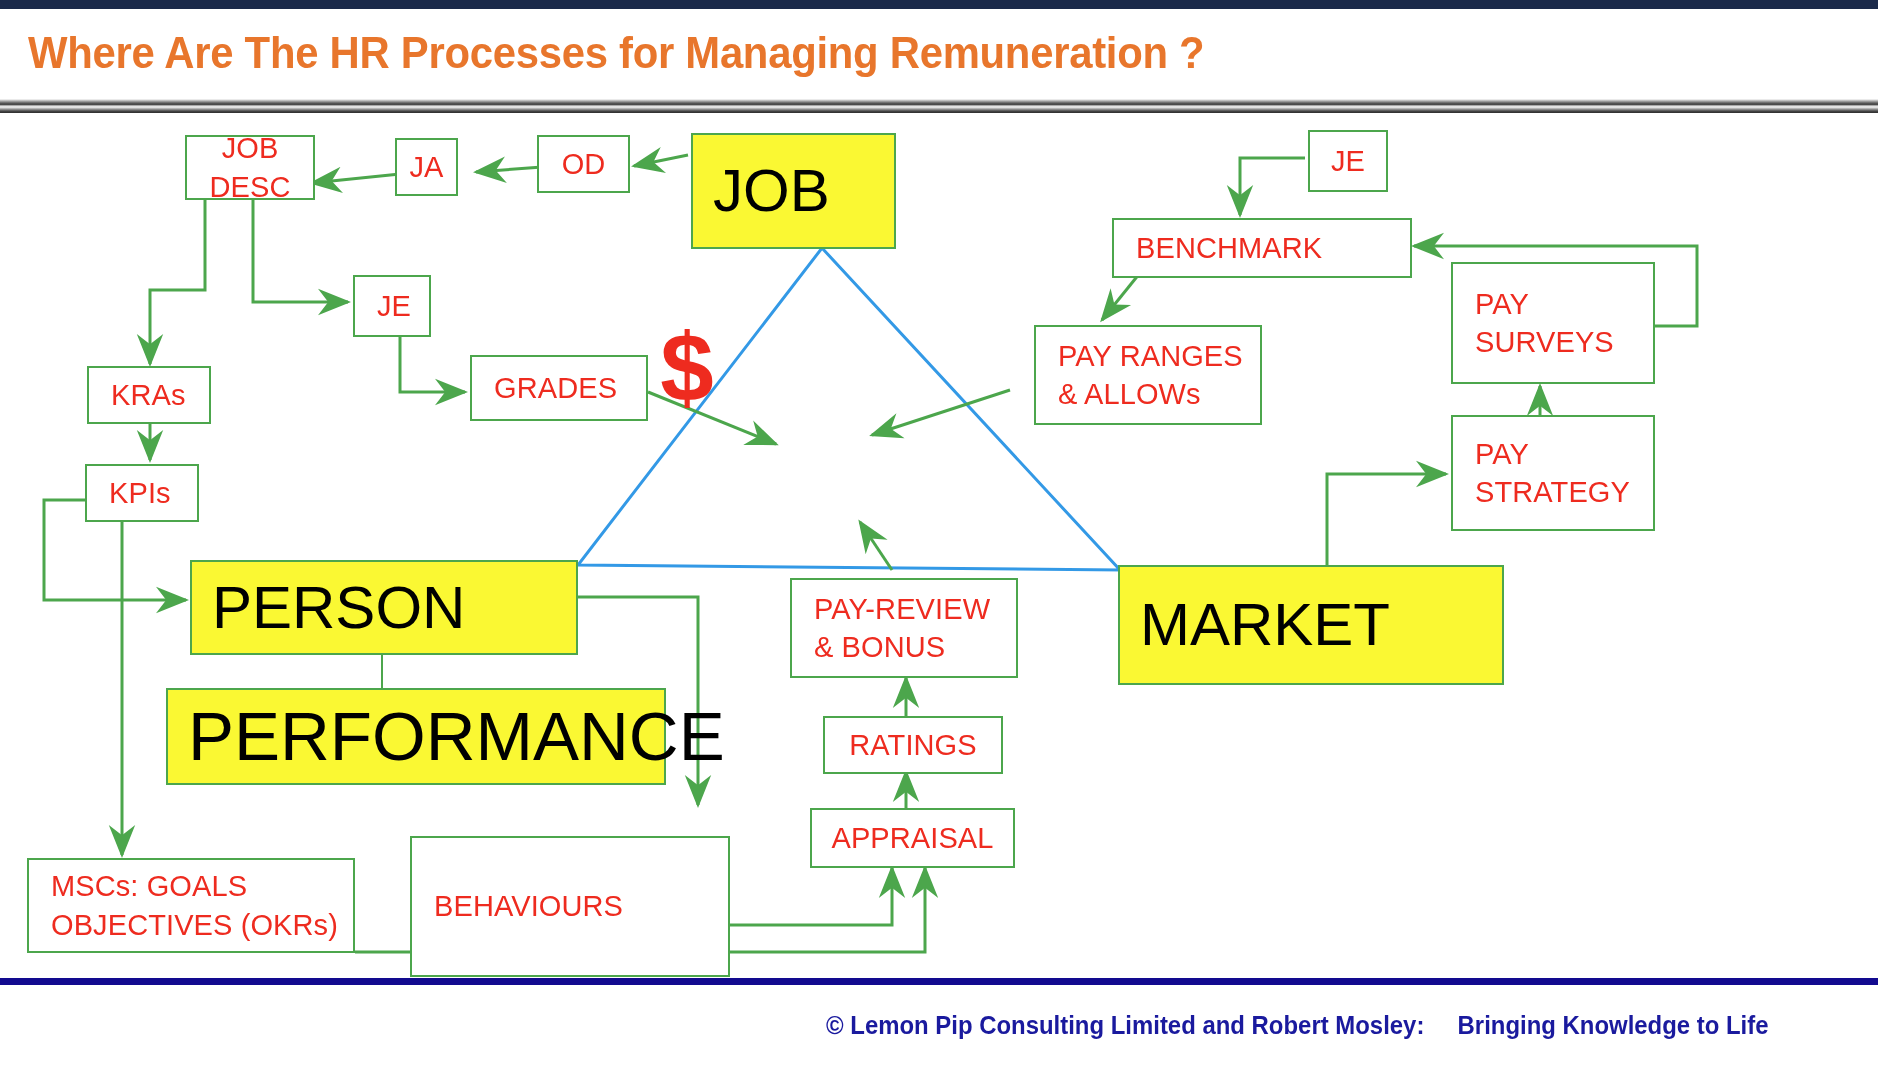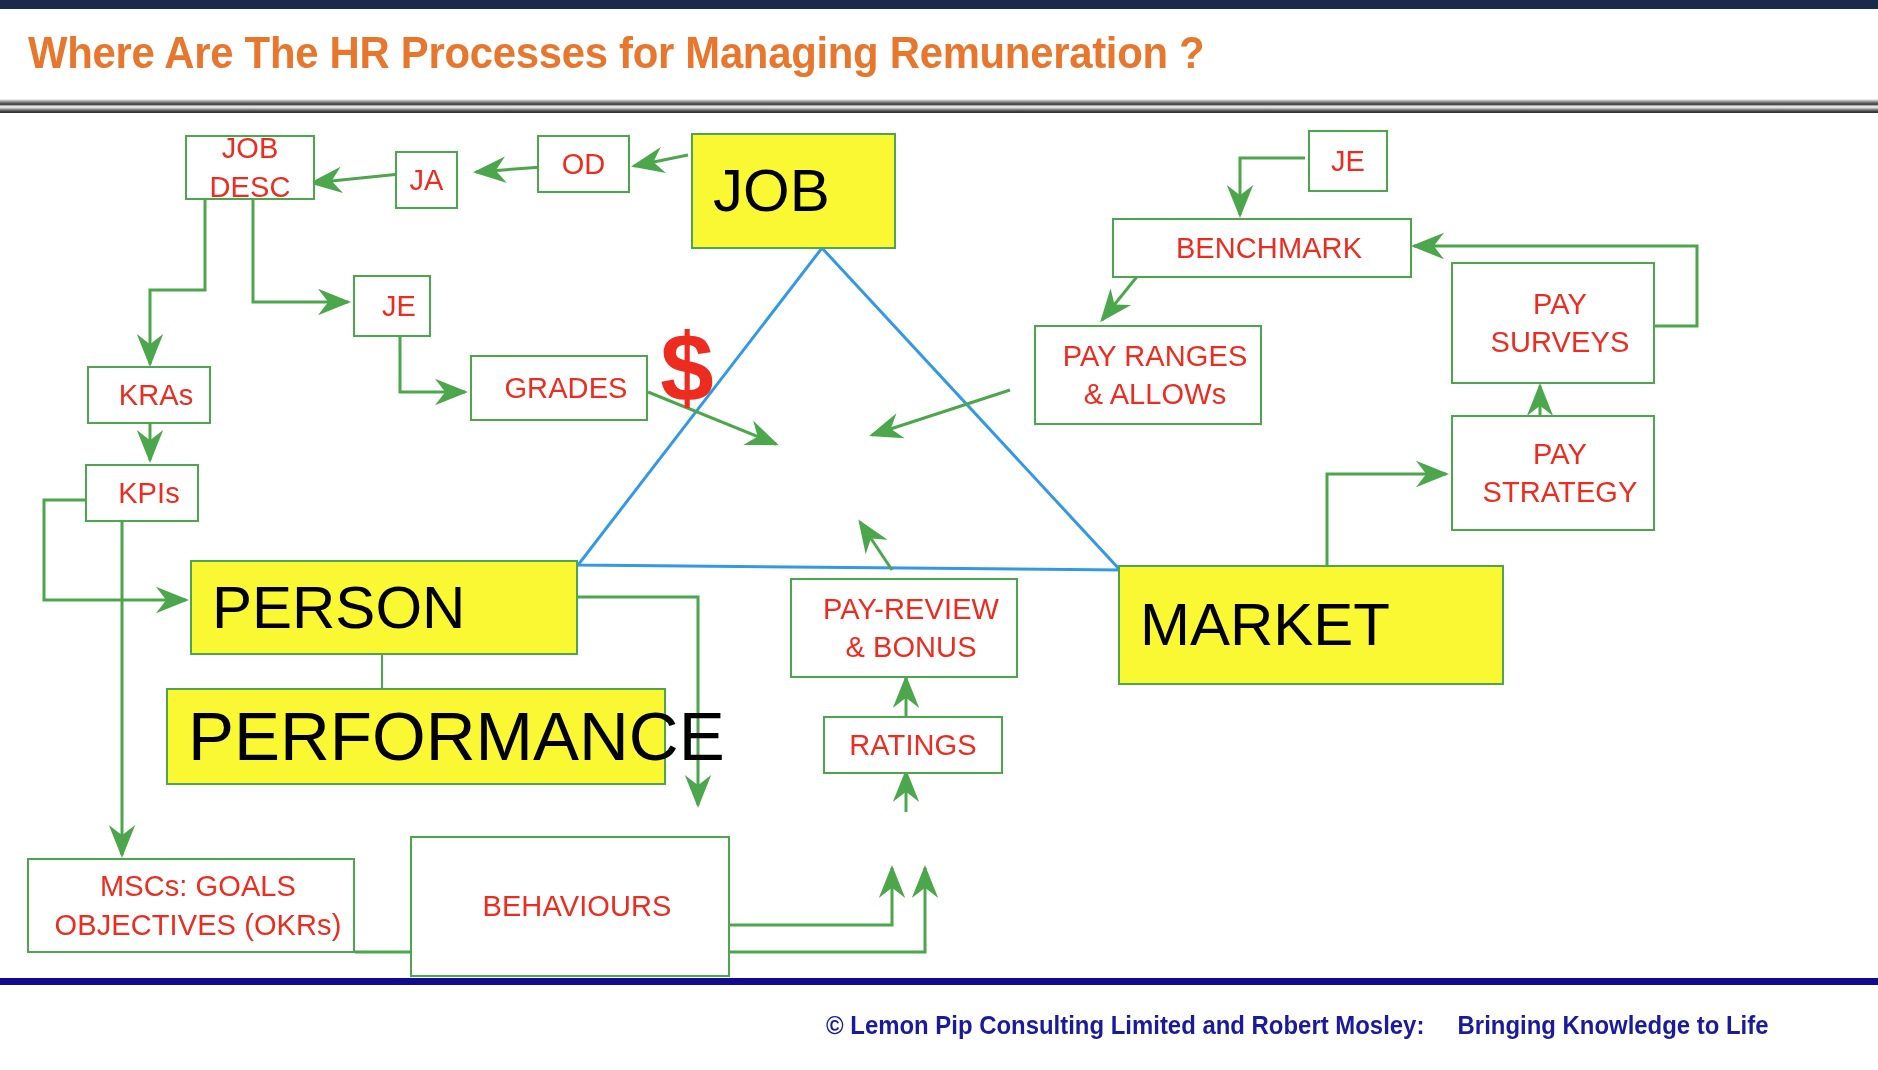--- a/index.html
+++ b/index.html
@@ -86,22 +86,22 @@
   .node {
     position: absolute;
     box-sizing: border-box;
     border: 2.5px solid #4CA64C;
     background: #ffffff;
     color: #EE2B1F;
     font-size: 29px;
     display: flex;
     flex-direction: column;
     justify-content: center;
-    align-items: center;
-    padding-left: 14px;
+    align-items: flex-start;
+    padding-left: 22px;
     line-height: 1.32;
     font-family: "Liberation Sans Narrow", "Liberation Sans", sans-serif;
     letter-spacing: 0.1px;
   }
   .node.center { align-items: center; padding-left: 0; }
   .node .ln { white-space: nowrap; }
 
   .node.big {
     background: #FAF833;
     color: #000000;
@@ -199,21 +199,21 @@
       <path d="M 1327,565 L 1327,474 L 1446,474" marker-end="url(#ah)"></path>
 
     </g>
   </svg>
 
   <div class="node center" style="left:185px; top:135px; width:130px; height:65px;">
     <span class="ln">JOB</span>
     <span class="ln">DESC</span>
   </div>
 
-  <div class="node center" style="left:395px; top:151px; width:63px; height:58px;text-align:right;">
+  <div class="node center" style="left:395px; top:138px; width:63px; height:58px;text-align:right;">
     <span class="ln">JA</span>
   </div>
 
   <div class="node center" style="left:537px; top:135px; width:93px; height:58px;">
     <span class="ln">OD</span>
   </div>
 
   <div class="node big" style="left:691px; top:133px; width:205px; height:116px;">
     <span class="ln">JOB</span>
   </div>
@@ -246,20 +246,23 @@
 
   <div class="node" style="left:27px; top:858px; width:328px; height:95px;">
     <span class="ln">MSCs: GOALS</span>
     <span class="ln">OBJECTIVES (OKRs)</span>
   </div>
 
   <div class="node" style="left:410px; top:808px; width:320px; height:141px;margin-top:28px;">
     <span class="ln">BEHAVIOURS</span>
   </div>
 
+  <div class="node center" style="left:810px; top:808px; width:205px; height:60px;">
+    <span class="ln">APPRAISAL</span>
+  </div>
 
   <div class="node center" style="left:823px; top:716px; width:180px; height:58px;">
     <span class="ln">RATINGS</span>
   </div>
 
   <div class="node" style="left:790px; top:578px; width:228px; height:100px;">
     <span class="ln">PAY-REVIEW</span>
     <span class="ln">&amp; BONUS</span>
   </div>
 

